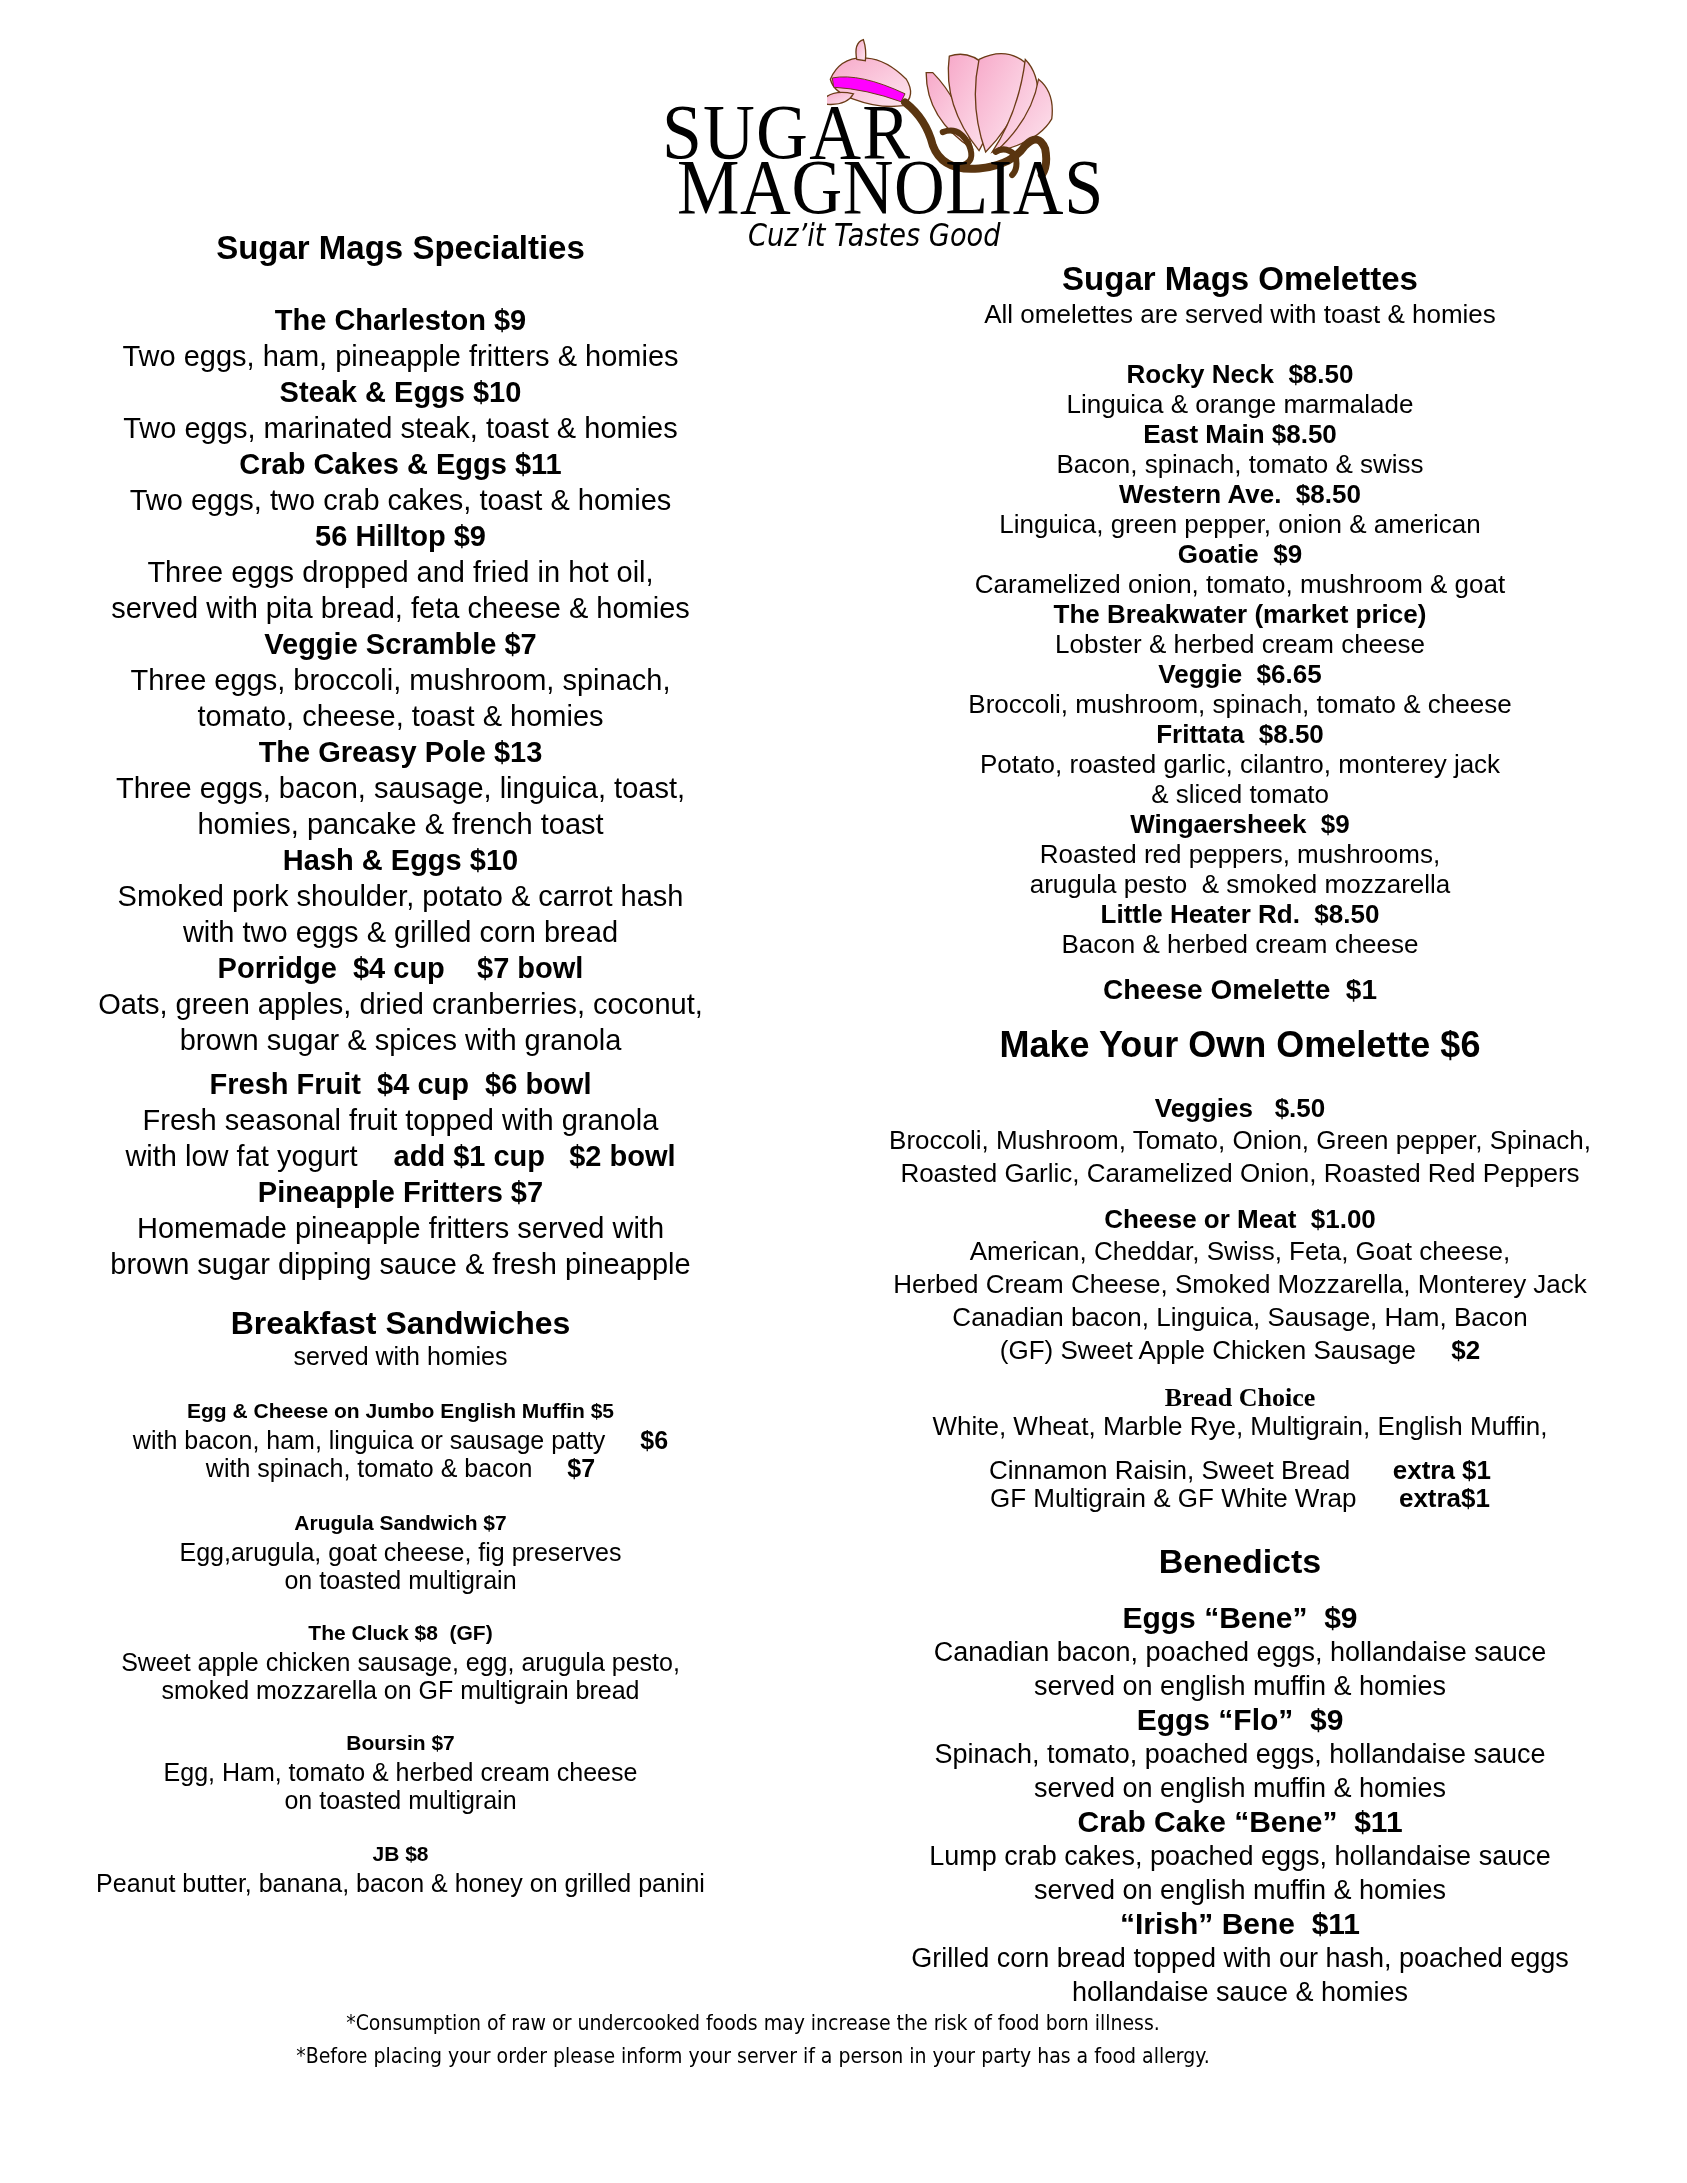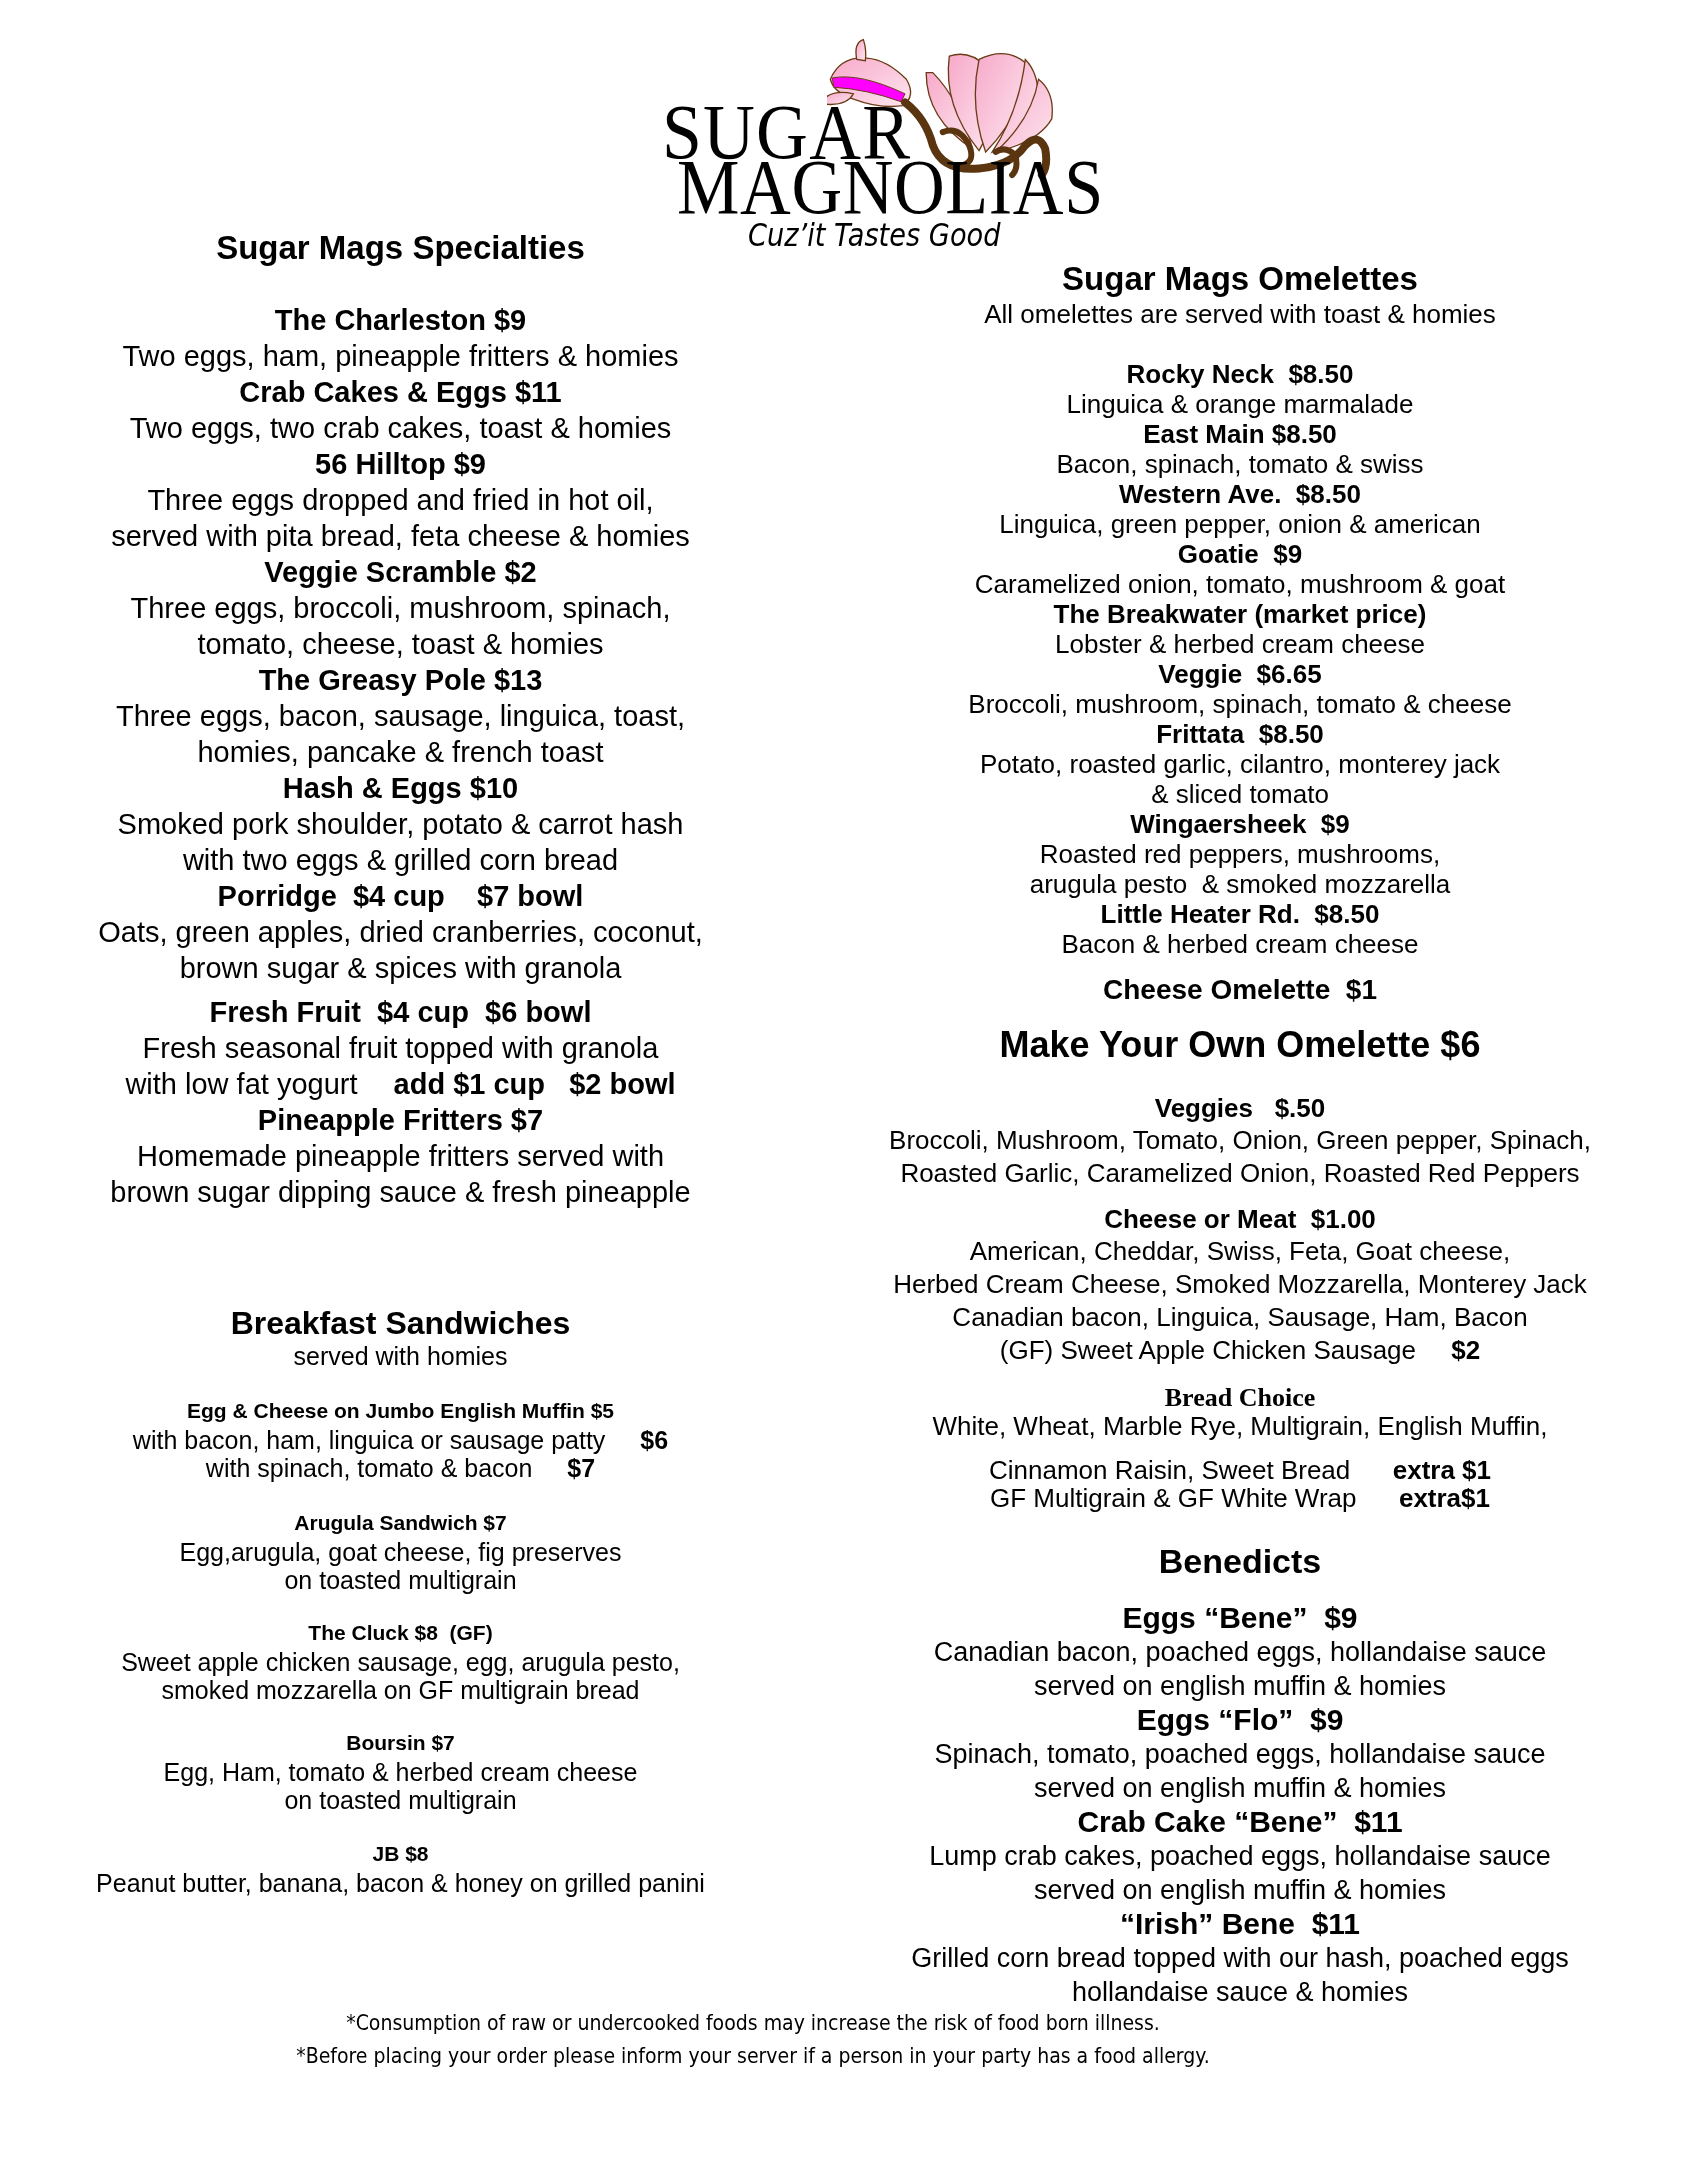--- a/index.html
+++ b/index.html
@@ -73,30 +73,34 @@
 <div id="left" class="col">
   <div class="abs" style="left:0;width:721px;top:228px;">
     <span class="line sec-title">Sugar Mags Specialties</span>
   </div>
   <div class="abs" style="left:0;width:721px;top:302px;">
     <div>
       <span class="line item-title">The Charleston $9</span>
       <span class="line item-desc">Two eggs, ham, pineapple fritters &amp; homies</span>
     </div>
     <div>
+      <span class="line item-title">Steak &amp; Eggs $10</span>
+      <span class="line item-desc">Two eggs, marinated steak, toast &amp; homies</span>
+    </div>
+    <div>
       <span class="line item-title">Crab Cakes &amp; Eggs $11</span>
       <span class="line item-desc">Two eggs, two crab cakes, toast &amp; homies</span>
     </div>
     <div>
       <span class="line item-title">56 Hilltop $9</span>
       <span class="line item-desc">Three eggs dropped and fried in hot oil,</span>
       <span class="line item-desc">served with pita bread, feta cheese &amp; homies</span>
     </div>
     <div>
-      <span class="line item-title">Veggie Scramble $2</span>
+      <span class="line item-title">Veggie Scramble $7</span>
       <span class="line item-desc">Three eggs, broccoli, mushroom, spinach,</span>
       <span class="line item-desc">tomato, cheese, toast &amp; homies</span>
     </div>
     <div>
       <span class="line item-title">The Greasy Pole $13</span>
       <span class="line item-desc">Three eggs, bacon, sausage, linguica, toast,</span>
       <span class="line item-desc">homies, pancake &amp; french toast</span>
     </div>
     <div>
       <span class="line item-title">Hash &amp; Eggs $10</span>

